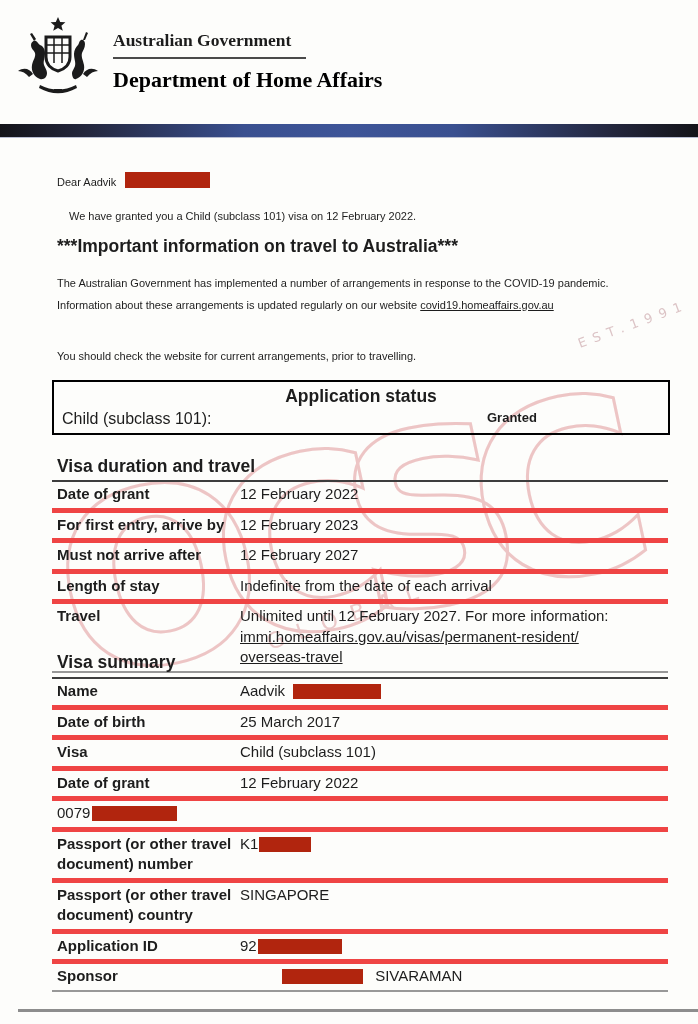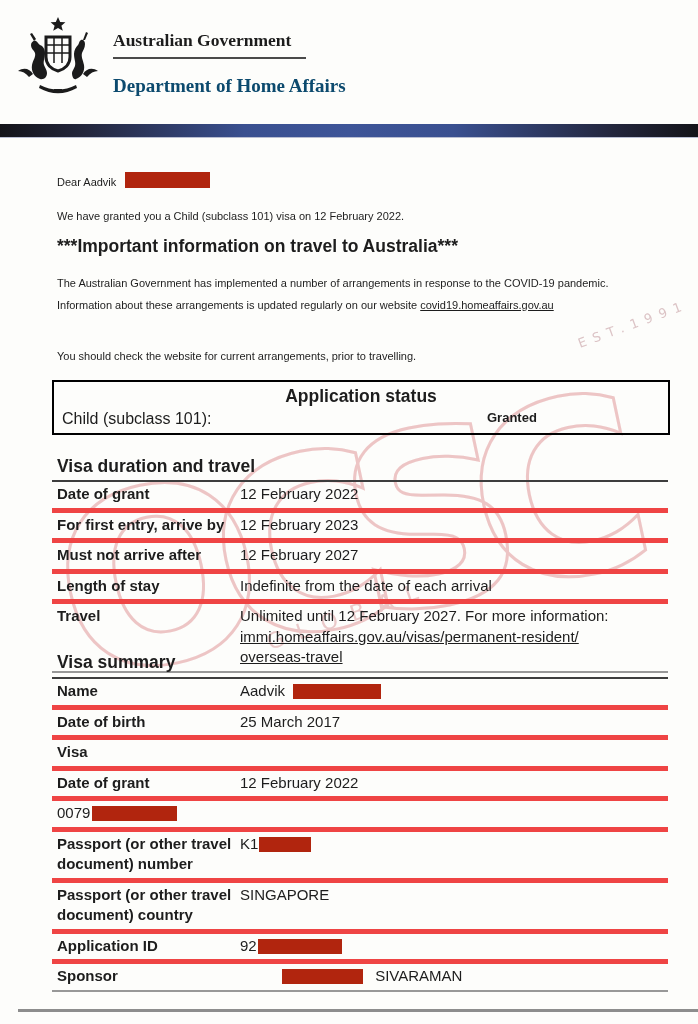--- a/index.html
+++ b/index.html
@@ -7,33 +7,33 @@
     position:relative;width:698px;height:1024px;margin:0 auto;
     background:#fdfdfb;overflow:hidden;
     font-family:"Liberation Sans","DejaVu Sans",sans-serif;
     color:#1d1d1d;
   }
   
   .coa{position:absolute;left:10px;top:5px;}
   .gov-block{position:absolute;left:113px;top:20px;}
   .gov-name{font-family:"Liberation Serif","DejaVu Serif",serif;font-weight:bold;font-size:17.5px;color:#1c1c1c;}
   .gov-rule{width:193px;height:2px;background:#4a4a4a;margin-top:6px;}
-  .dept-name{font-family:"Liberation Serif","DejaVu Serif",serif;font-weight:bold;font-size:19px;color:#0c4a6e;margin-top:16px;}
+  .dept-name{font-family:"Liberation Serif","DejaVu Serif",serif;font-weight:bold;font-size:22px;color:#000000;margin-top:8px;}
   .banner{
     position:absolute;left:0;top:114px;width:698px;height:13px;
     background:linear-gradient(90deg,#141419 0%,#23263c 12%,#3a5090 35%,#3e5598 50%,#3a5090 65%,#23263c 88%,#141419 100%);
     border-bottom:1px solid #b9bed2;
   }
   
   .watermark{position:absolute;left:0;top:0;z-index:0;pointer-events:none;}
   .content{position:absolute;left:0;top:10px;width:674px;height:1024px;z-index:1;}
   
   .para{position:absolute;left:57px;font-size:11px;line-height:21.5px;}
   .p-salutation{top:162px;}
-  .p-grant{top:196px;}
+  .p-grant{top:196px;margin-left:12px;}
   .h-important{top:226px;font-size:17.5px;font-weight:bold;}
   .p-covid{top:263px;width:606px;}
   .p-check{top:336px;}
   a.doc-link{color:inherit;text-decoration:underline;cursor:pointer;}
   .redact{display:inline-block;background:#b1250e;height:16px;vertical-align:text-bottom;}
   .redact-salutation{width:85px;margin-left:9px;}
   
   .status-box{
     position:absolute;left:52px;top:370px;width:598px;height:43px;
     border:2px solid #000;padding:4px 8px 4px 8px;background:transparent;
@@ -150,20 +150,21 @@
         <div class="trow">
           <div class="tlabel">Name</div>
           <div class="tvalue"><span>Aadvik</span><span class="redact" style="width: 88px; margin-left: 8px;"></span></div>
         </div>
         <div class="trow">
           <div class="tlabel">Date of birth</div>
           <div class="tvalue"><span>25 March 2017</span></div>
         </div>
         <div class="trow">
           <div class="tlabel">Visa</div>
+          <div class="tvalue"><span>Child (subclass 101)</span></div>
         </div>
         <div class="trow">
           <div class="tlabel">Date of grant</div>
           <div class="tvalue"><span>12 February 2022</span></div>
         </div>
         <div class="trow">
           <div class="tvalue"><span>0079</span><span class="redact" style="width: 85px; margin-left: 2px;"></span></div>
         </div>
         <div class="trow">
           <div class="tlabel">Passport (or other travel document) number</div>

